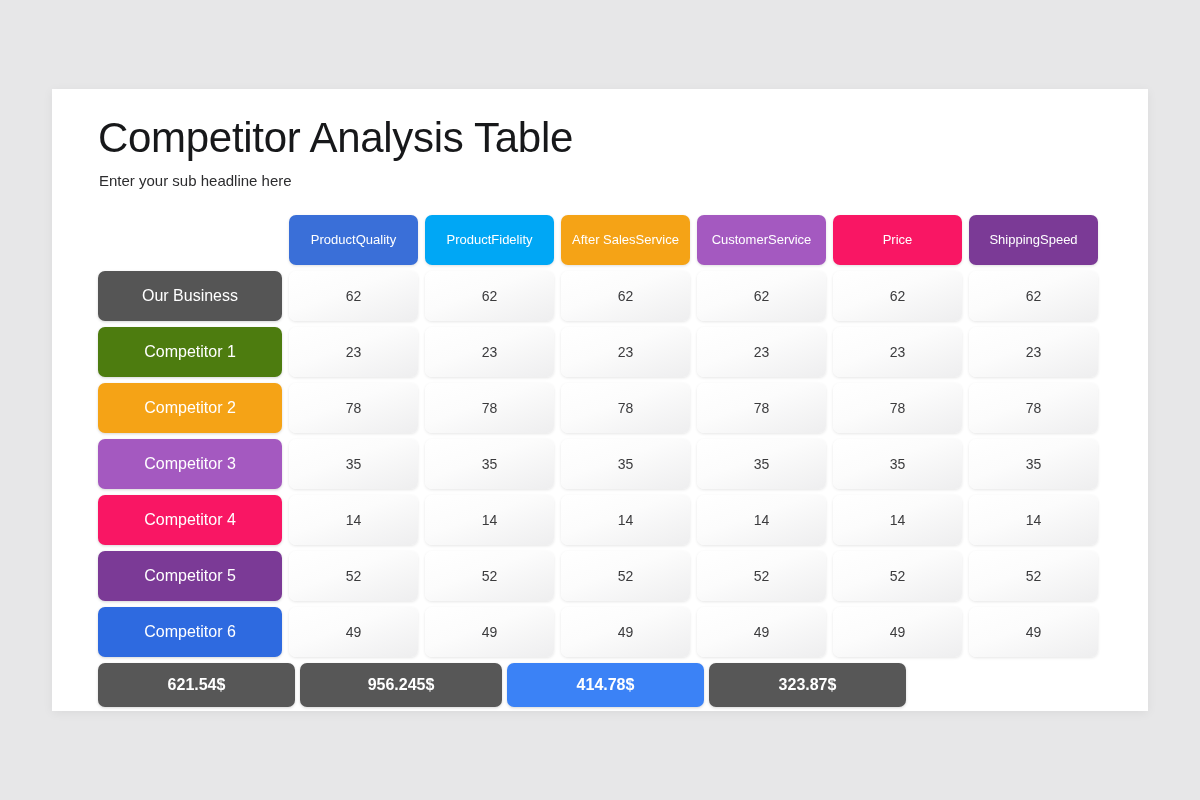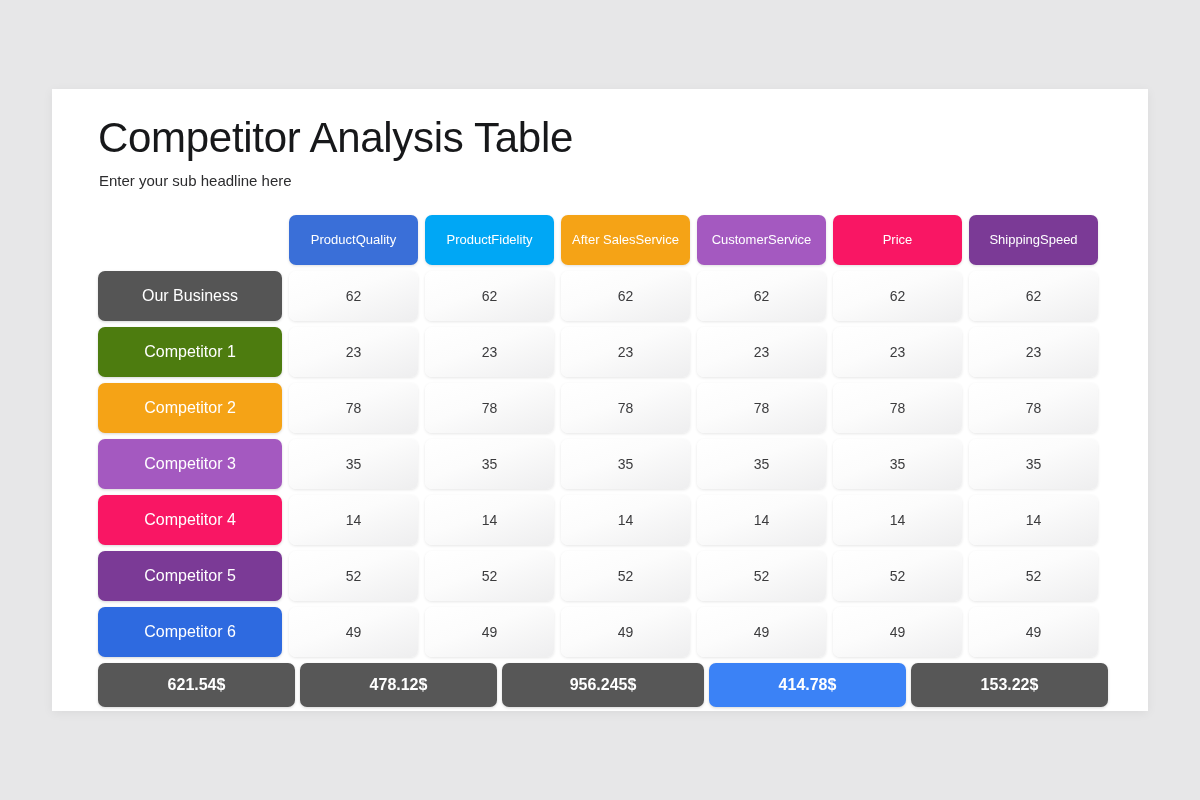--- a/index.html
+++ b/index.html
@@ -356,20 +356,19 @@
             <div class="value-box">49</div>
           </div>
           <div class="data-cell">
             <div class="value-box">49</div>
           </div>
         </div>
       </div>
 
     <div id="totals-row">
         <div class="total-box" style="background: rgb(87, 87, 87);">621.54$</div>
-        <div class="total-box" style="background: rgb(87, 87, 87);">478.12$</div>
         <div class="total-box wide" style="background: rgb(87, 87, 87);">956.245$</div>
         <div class="total-box" style="background: #3b82f6;">414.78$</div>
-        <div class="total-box" style="background: rgb(87, 87, 87);">153.22$</div>
+        <div class="total-box" style="background: rgb(87, 87, 87);">323.87$</div>
       </div>
 
   </div>
 </div>
 
 </body></html>

